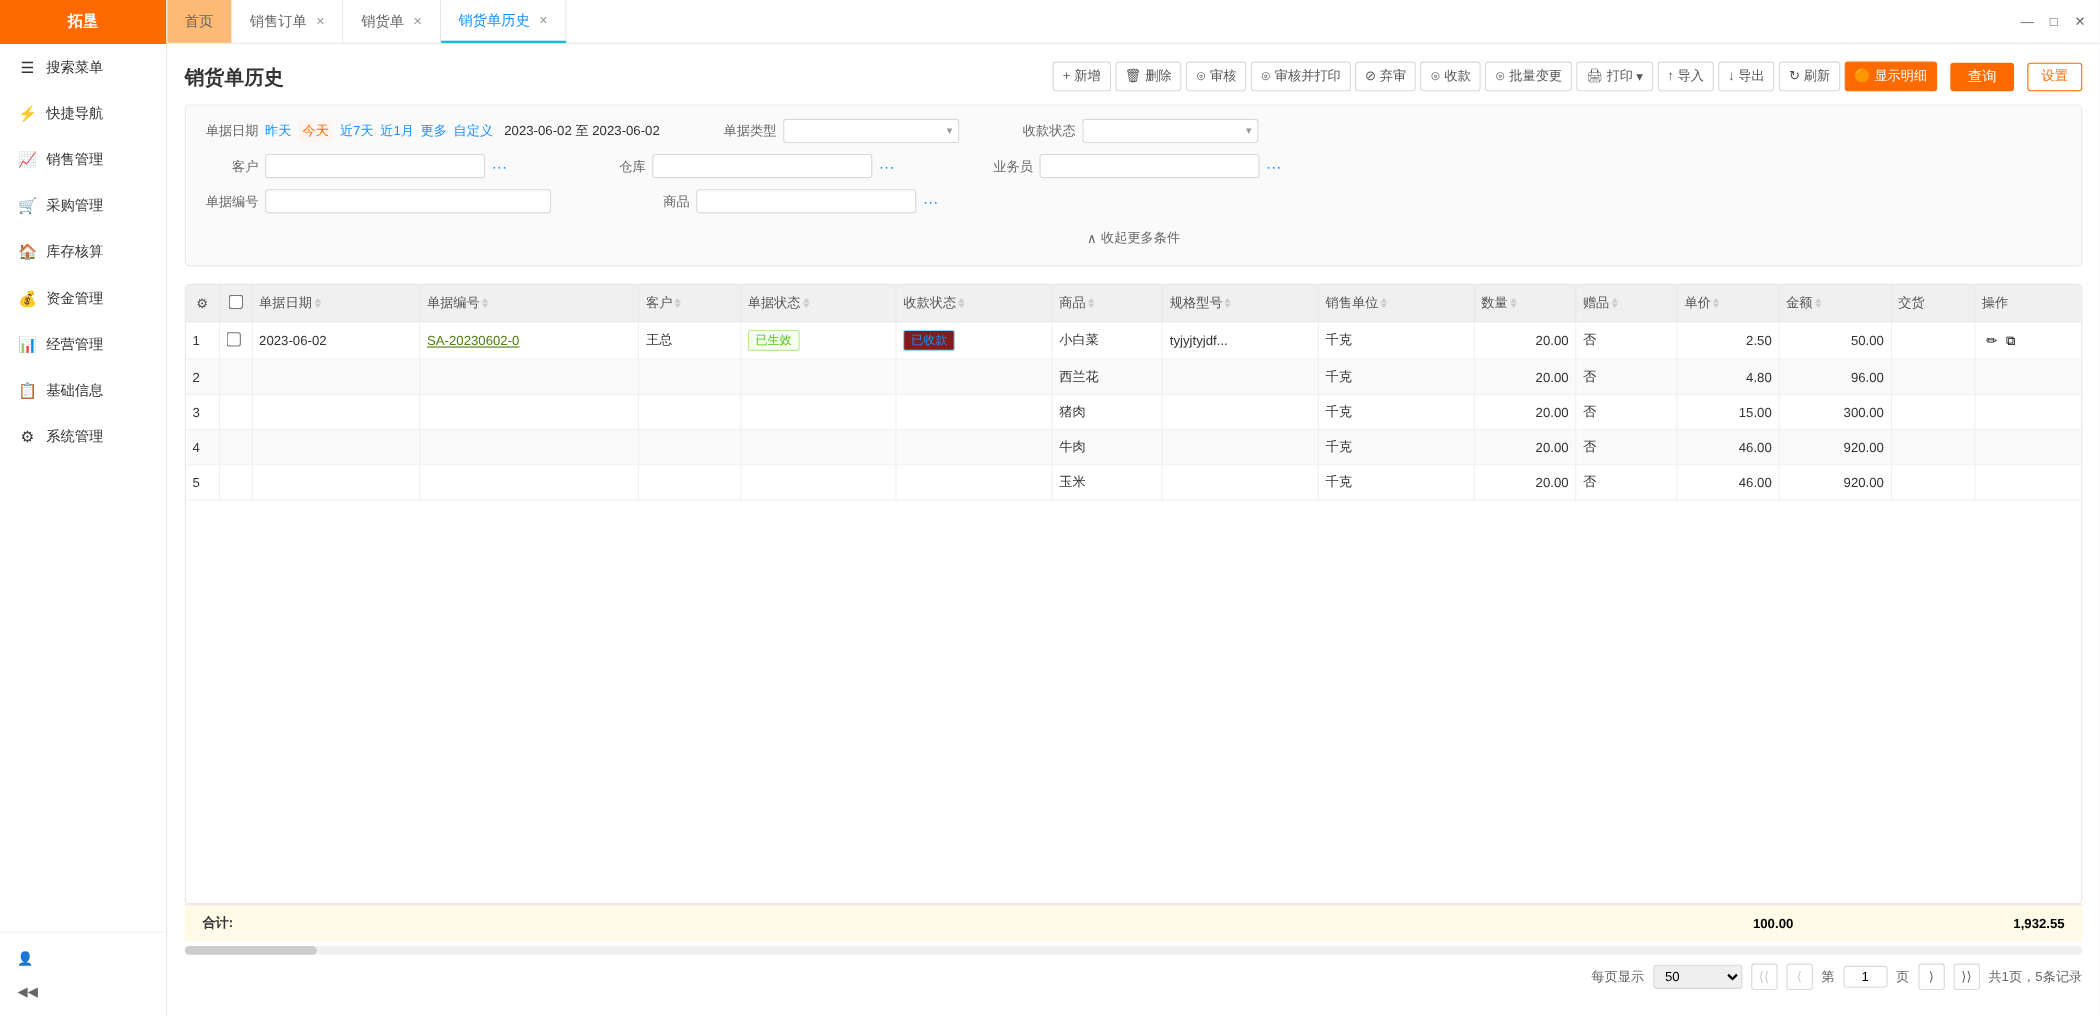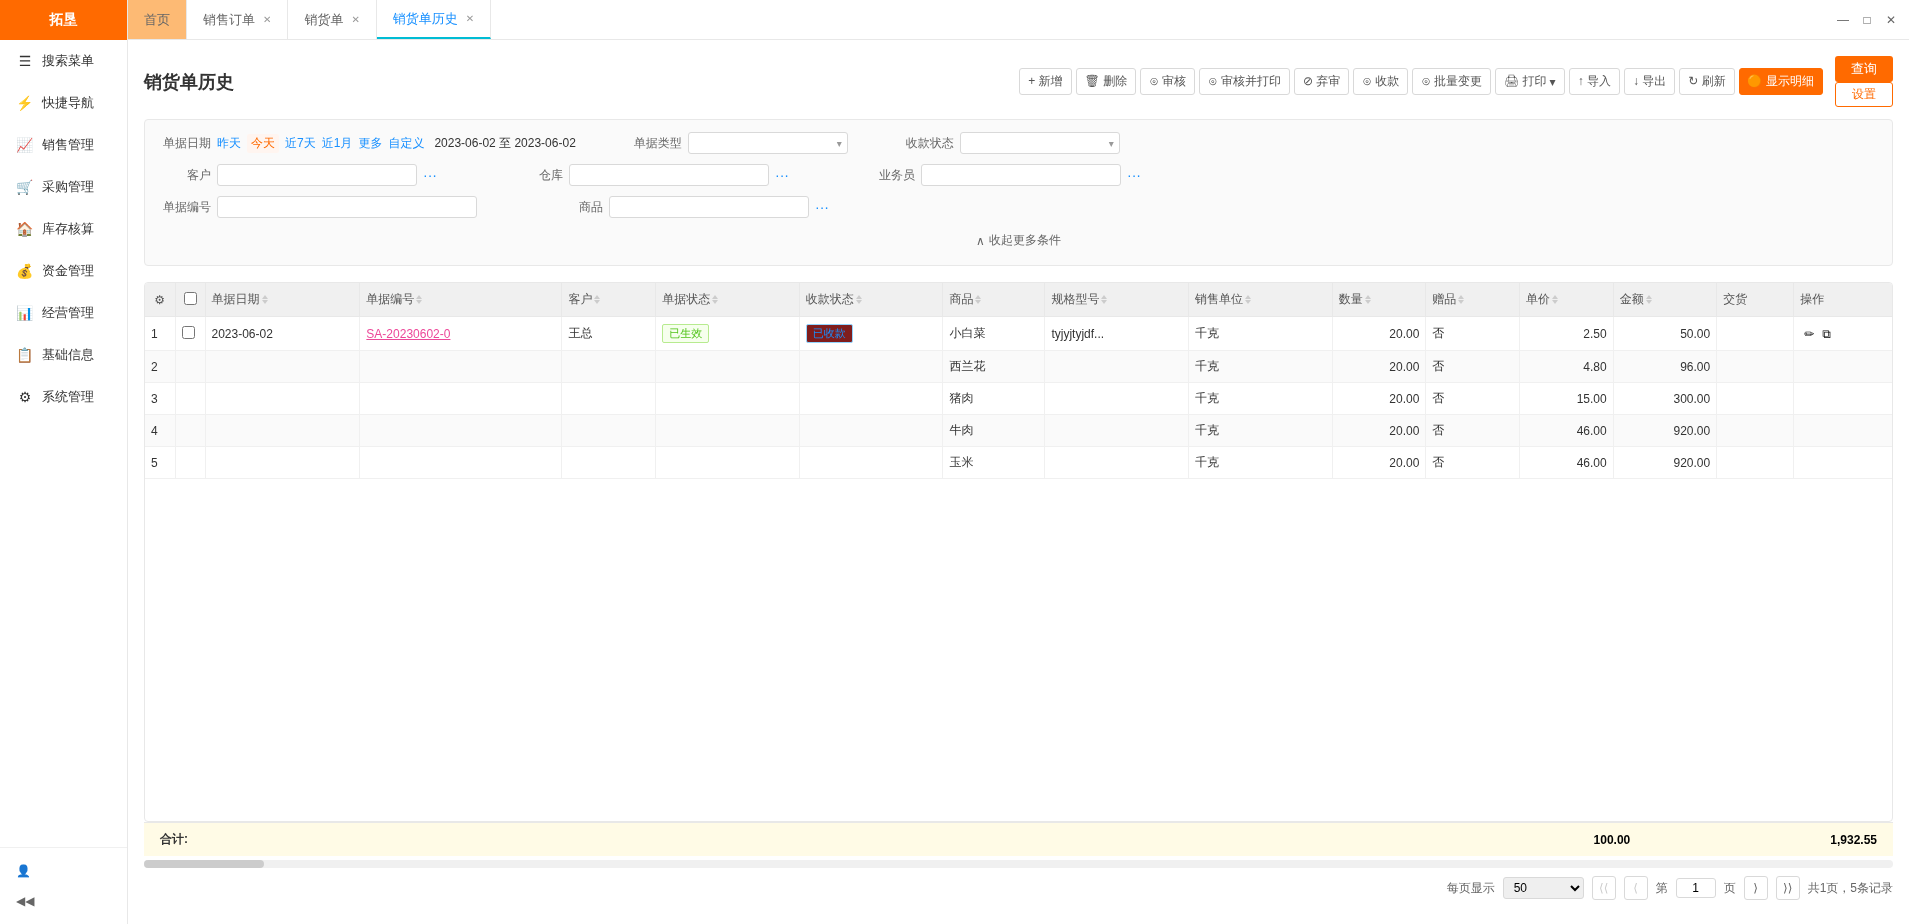--- a/index.html
+++ b/index.html
@@ -1,19 +1,19 @@
 <!DOCTYPE html>
 <html><head>
   <meta charset="utf-8">
   <style>
     * { margin: 0; padding: 0; box-sizing: border-box; }
     body { font-family: 'Microsoft YaHei', Arial, sans-serif; font-size: 12px; background: #f5f5f5; display: flex; height: 924px; overflow: hidden; }
 
     
-    .sidebar { width: 128px; background: #fff; border-right: 1px solid #e8e8e8; display: flex; flex-direction: column; flex-shrink: 0; }
+    .sidebar { width: 152px; background: #fff; border-right: 1px solid #e8e8e8; display: flex; flex-direction: column; flex-shrink: 0; }
     .sidebar-logo { height: 40px; background: #ff6a00; display: flex; align-items: center; justify-content: center; color: white; font-size: 14px; font-weight: bold; }
     .sidebar-item { display: flex; align-items: center; gap: 8px; padding: 12px 16px; cursor: pointer; color: #333; font-size: 13px; }
     .sidebar-icon { width: 18px; height: 18px; display: inline-flex; align-items: center; justify-content: center; font-size: 14px; flex-shrink: 0; }
     .sidebar-bottom { margin-top: auto; padding: 8px 0; border-top: 1px solid #f0f0f0; }
     .sidebar-bottom-item { display: flex; align-items: center; gap: 8px; padding: 8px 16px; cursor: pointer; color: #666; font-size: 12px; }
 
     
     .main { flex: 1; display: flex; flex-direction: column; overflow: hidden; }
 
     
@@ -62,21 +62,21 @@
     tbody td { padding: 7px 6px; border-bottom: 1px solid #f0f0f0; border-right: 1px solid #f0f0f0; color: #333; }
     tbody td:last-child { border-right: none; }
     .col-sort { display: flex; align-items: center; gap: 2px; cursor: pointer; }
     .sort-icon { display: flex; flex-direction: column; gap: 1px; }
     .sort-arrow { width: 0; height: 0; border-left: 3px solid transparent; border-right: 3px solid transparent; }
     .sort-arrow.up { border-bottom: 4px solid #ccc; }
     .sort-arrow.down { border-top: 4px solid #ccc; }
     .badge { display: inline-block; padding: 1px 6px; border-radius: 2px; font-size: 11px; }
     .badge-green { background: #f6ffed; border: 1px solid #b7eb8f; color: #52c41a; }
     .badge-blue { background: #7f1d1d; border: 1px solid #91d5ff; color: #1890ff; }
-    .tag-link { color: #ec4899; cursor: pointer; text-decoration: underline; }
+    .tag-link { color: #4d7c0f; cursor: pointer; text-decoration: underline; }
     .action-btn { background: none; border: none; cursor: pointer; padding: 2px 4px; font-size: 12px; }
     .gear-col { width: 30px; text-align: center; }
     .check-col { width: 30px; text-align: center; }
 
     
     .table-footer { display: flex; align-items: center; padding: 8px 0; border-top: 1px solid #e8e8e8; background: #fffbe6; }
     .footer-total { padding: 0 16px; color: #333; font-weight: bold; font-size: 12px; }
 
     
     .pagination { display: flex; align-items: center; justify-content: flex-end; padding: 8px 0; gap: 8px; font-size: 12px; color: #666; }
@@ -184,21 +184,21 @@
         <button class="toolbar-btn">⊙ 收款</button>
         <button class="toolbar-btn">⊙ 批量变更</button>
         <button class="toolbar-btn">
           <span>🖨 打印</span>
           <span>▾</span>
         </button>
         <button class="toolbar-btn">↑ 导入</button>
         <button class="toolbar-btn">↓ 导出</button>
         <button class="toolbar-btn">↻ 刷新</button>
         <button class="toolbar-btn" style="background:#ff6a00;color:#fff;border-color:#ff6a00;">🟠 显示明细</button>
-        <div style="display:flex;flex-direction:column;gap:0;margin-left:8px;">
+        <div style="display:flex;flex-direction:row;gap:12px;margin-left:8px;">
           <button class="toolbar-query-btn">查询</button>
           <button class="toolbar-set-btn">设置</button>
         </div>
       </div>
     </div>
 
     <div class="filter-area">
       <div class="filter-row">
         <div class="filter-item">
           <span class="filter-label">单据日期</span>

